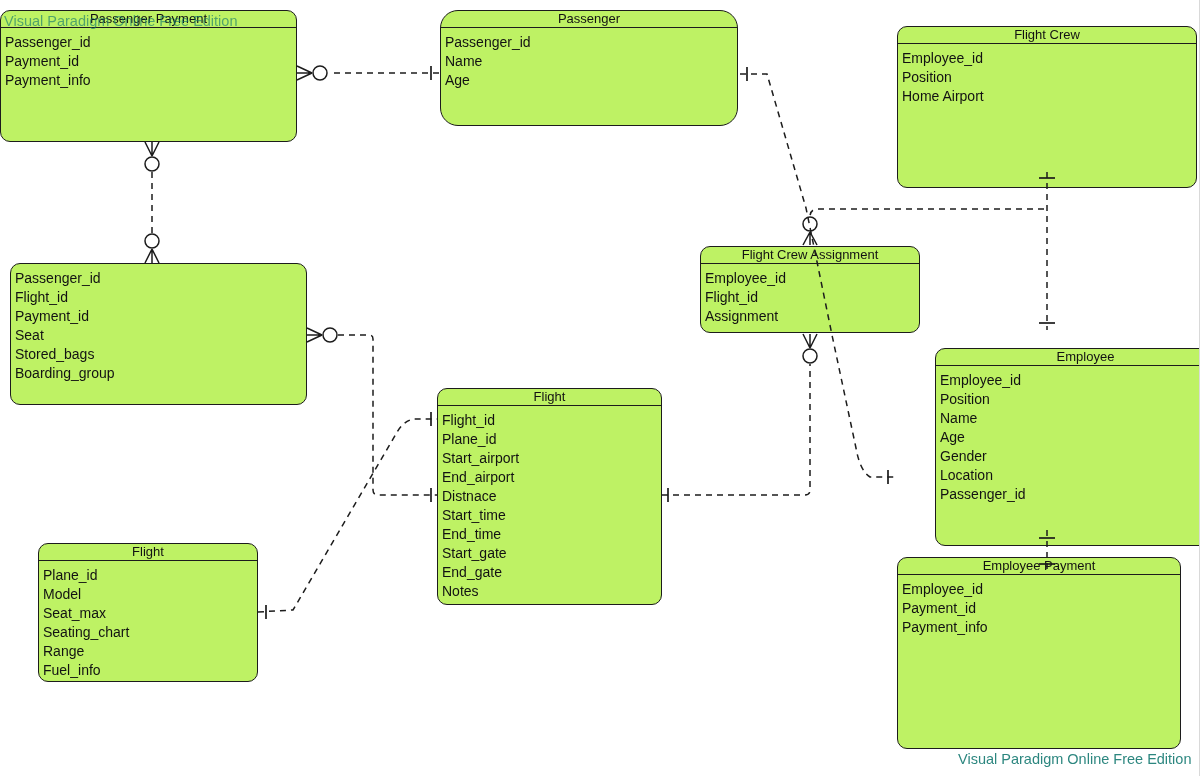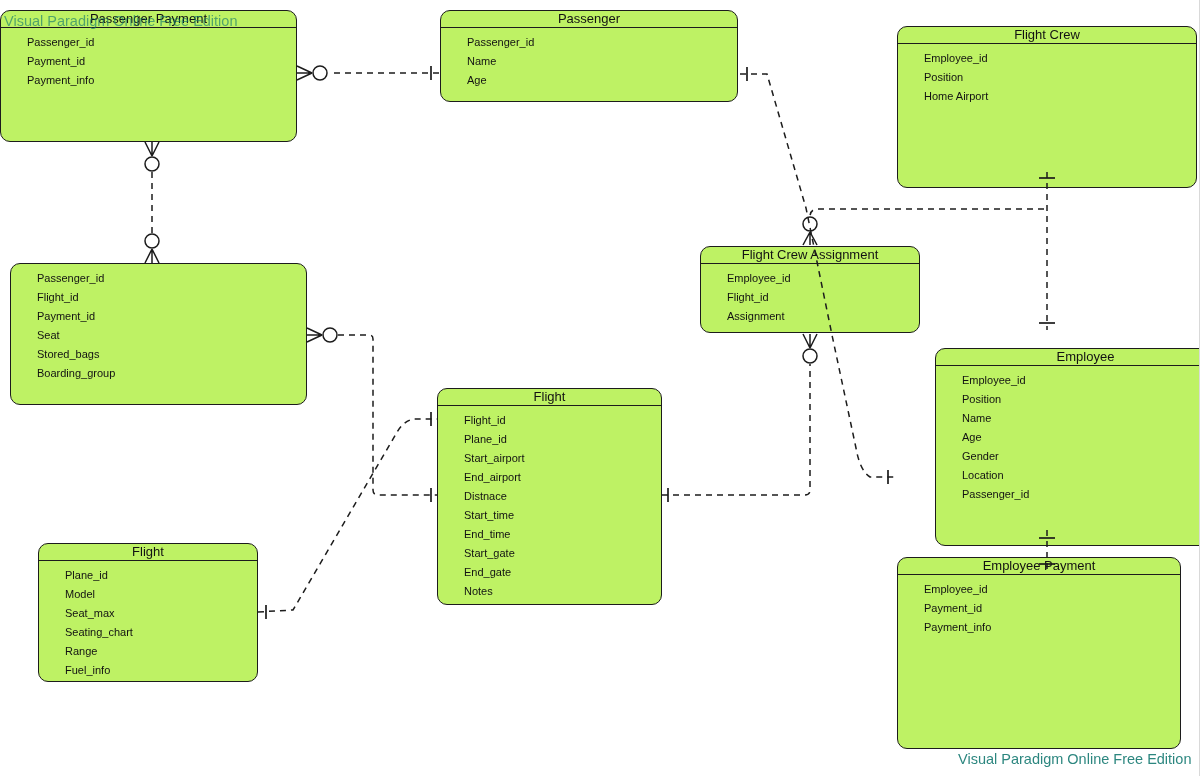--- a/index.html
+++ b/index.html
@@ -11,40 +11,40 @@
   }
   .entity{
     position:absolute;background:#bef264;border:1.5px solid #1c1c1c;
     border-radius:10px;box-sizing:border-box;z-index:1;
   }
   .entity-title{
     height:16px;line-height:16px;text-align:center;
     border-bottom:1.5px solid #1c1c1c;font-size:13px;font-weight:normal;
     white-space:nowrap;overflow:hidden;
   }
-  .entity-fields{padding:5px 8px 0 26px;font-size:11px;line-height:19px;}
+  .entity-fields{padding:5px 8px 0 4px;font-size:14px;line-height:19px;}
   .field{white-space:nowrap;}
   #connectors{position:absolute;left:0;top:0;z-index:4;pointer-events:none;}
   .wm{position:absolute;font-size:14.5px;color:#0f766e;z-index:5;white-space:nowrap;}
   #wm-top{left:4px;top:13px;opacity:.62;}
   #wm-bottom{left:958px;top:751px;opacity:.88;}
 </style>
 </head>
 <body>
 
 <div class="entity" style="left:0px;top:10px;width:297px;height:132px;">
   <div class="entity-title">Passenger Payment</div>
   <div class="entity-fields">
       <div class="field">Passenger_id</div>
       <div class="field">Payment_id</div>
       <div class="field">Payment_info</div>
     </div>
 </div>
 
-<div class="entity" style="left:440px;top:10px;width:298px;height:92px;">
+<div class="entity" style="left:440px;top:10px;width:298px;height:116px;border-radius:18px;">
   <div class="entity-title">Passenger</div>
   <div class="entity-fields">
       <div class="field">Passenger_id</div>
       <div class="field">Name</div>
       <div class="field">Age</div>
     </div>
 </div>
 
 <div class="entity" style="left:897px;top:10px;width:300px;height:162px;margin-top:16px;">
   <div class="entity-title">Flight Crew</div>

